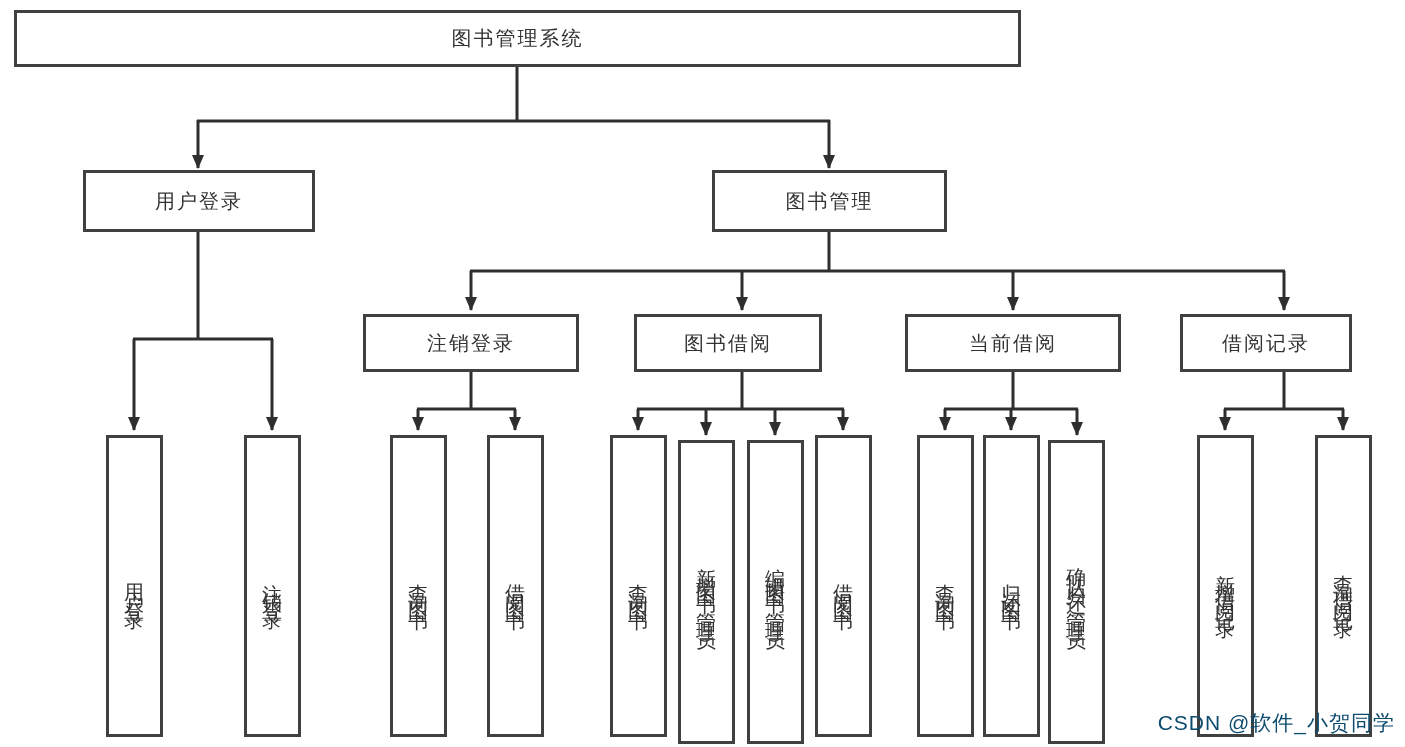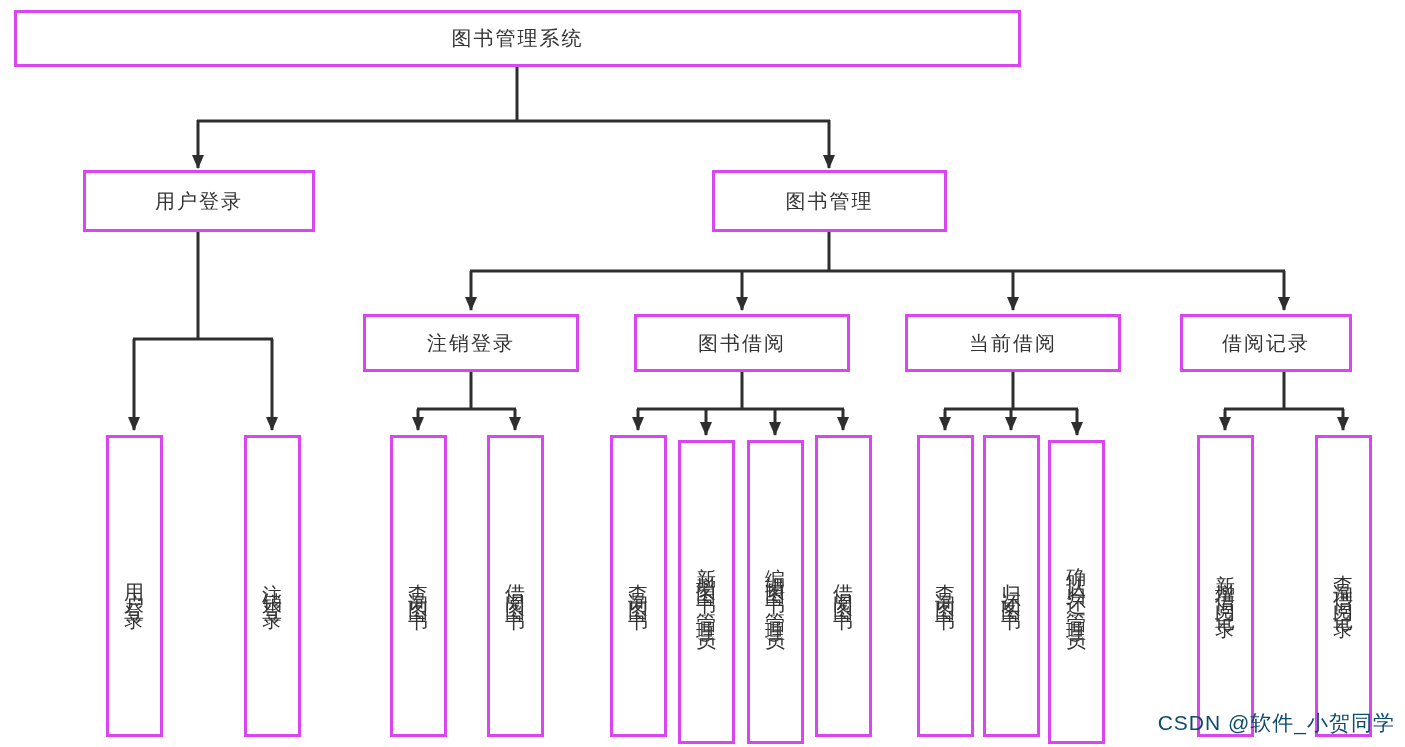--- a/index.html
+++ b/index.html
@@ -7,21 +7,21 @@
   #stage{
     position:relative;
     width:1405px;height:747px;
     background:#ffffff;
     overflow:hidden;
   }
   #connectors{position:absolute;left:0;top:0;width:1405px;height:747px;}
   .box{
     position:absolute;
     box-sizing:border-box;
-    border:3px solid #d946ef;
+    border:3px solid #404040;
     background:#ffffff;
     display:flex;align-items:center;justify-content:center;
     color:#333333;
   }
   .hlabel{
     font-size:20px;
     letter-spacing:2px;
     color:#333333;
     white-space:nowrap;
   }
@@ -98,21 +98,21 @@
   <div class="box lv2" style="left:83px;width:232px;">
     <span class="hlabel">用户登录</span>
   </div>
   <div class="box lv2" style="left:712px;width:235px;">
     <span class="hlabel">图书管理</span>
   </div>
 
   <div class="box lv3" style="left:363px;width:216px;">
     <span class="hlabel">注销登录</span>
   </div>
-  <div class="box lv3" style="left:634px;width:216px;">
+  <div class="box lv3" style="left:634px;width:188px;">
     <span class="hlabel">图书借阅</span>
   </div>
   <div class="box lv3" style="left:905px;width:216px;">
     <span class="hlabel">当前借阅</span>
   </div>
   <div class="box lv3" style="left:1180px;width:172px;">
     <span class="hlabel">借阅记录</span>
   </div>
 
   <div class="box leaf" style="left:106px;">

